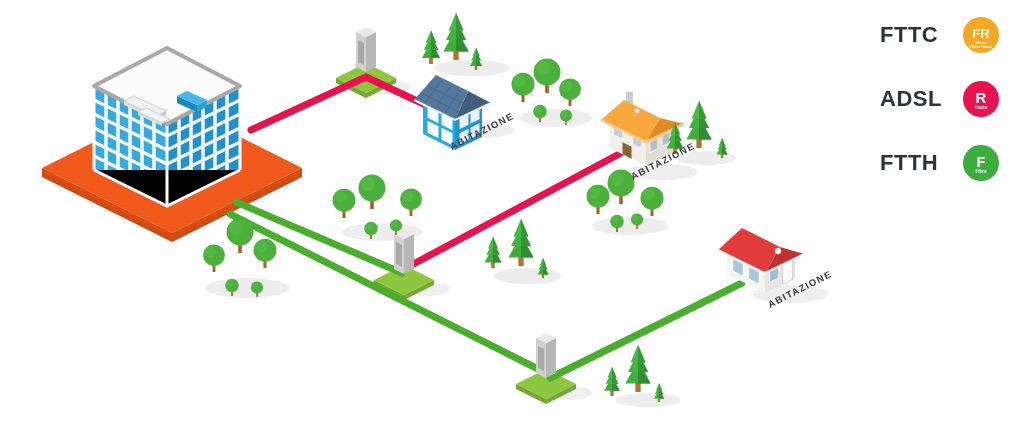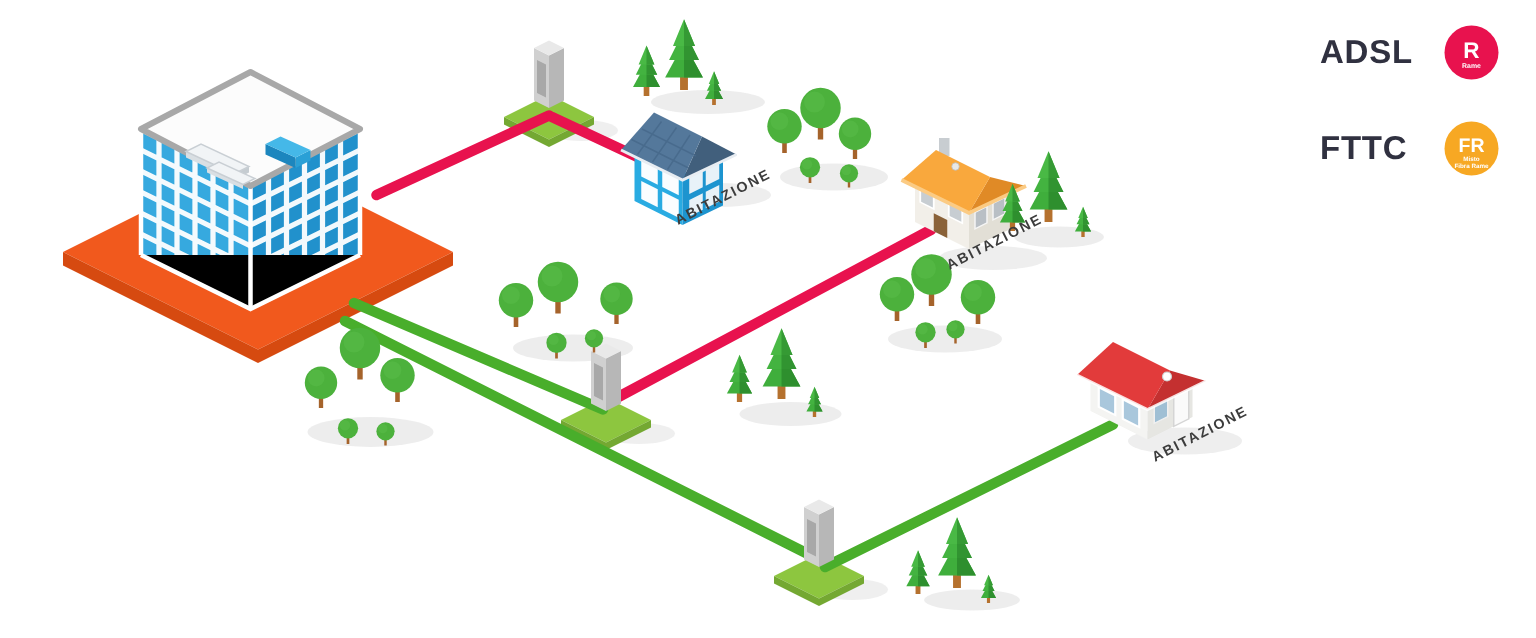--- a/index.html
+++ b/index.html
@@ -194,29 +194,37 @@
     <use href="#pine" transform="translate(659,402) scale(0.42)"></use>
   </g>
 
   <text class="abitazione-label" transform="translate(452,150) rotate(-27)">ABITAZIONE</text>
   <text class="abitazione-label" transform="translate(633,180) rotate(-27)">ABITAZIONE</text>
   <text class="abitazione-label" transform="translate(770,308) rotate(-27)">ABITAZIONE</text>
 </svg>
 
 <div class="legend">
   <div class="legend-row">
+    <span class="legend-label">FTTC</span>
+    <svg width="38" height="38" viewBox="0 0 38 38">
+      <circle cx="19" cy="19" r="18" fill="#F7A823"></circle>
+      <text x="19" y="21.5" class="badge-letter" font-size="13">FR</text>
+      <text x="19" y="27.5" class="badge-sub" font-size="4.2">Misto</text>
+      <text x="19" y="32" class="badge-sub" font-size="4.2">Fibra Rame</text>
+    </svg>
+  </div>
+  <div class="legend-row">
     <span class="legend-label">ADSL</span>
     <svg width="38" height="38" viewBox="0 0 38 38">
       <circle cx="19" cy="19" r="18" fill="#E8124E"></circle>
       <text x="19" y="22.5" class="badge-letter" font-size="15">R</text>
       <text x="19" y="29" class="badge-sub" font-size="4.6">Rame</text>
     </svg>
   </div>
   <div class="legend-row">
-    <span class="legend-label">FTTC</span>
+    <span class="legend-label">FTTH</span>
     <svg width="38" height="38" viewBox="0 0 38 38">
-      <circle cx="19" cy="19" r="18" fill="#F7A823"></circle>
-      <text x="19" y="21.5" class="badge-letter" font-size="13">FR</text>
-      <text x="19" y="27.5" class="badge-sub" font-size="4.2">Misto</text>
-      <text x="19" y="32" class="badge-sub" font-size="4.2">Fibra Rame</text>
+      <circle cx="19" cy="19" r="18" fill="#3DAE3D"></circle>
+      <text x="19" y="22.5" class="badge-letter" font-size="15">F</text>
+      <text x="19" y="29" class="badge-sub" font-size="4.6">Fibra</text>
     </svg>
   </div>
 </div>
 
 </body></html>

